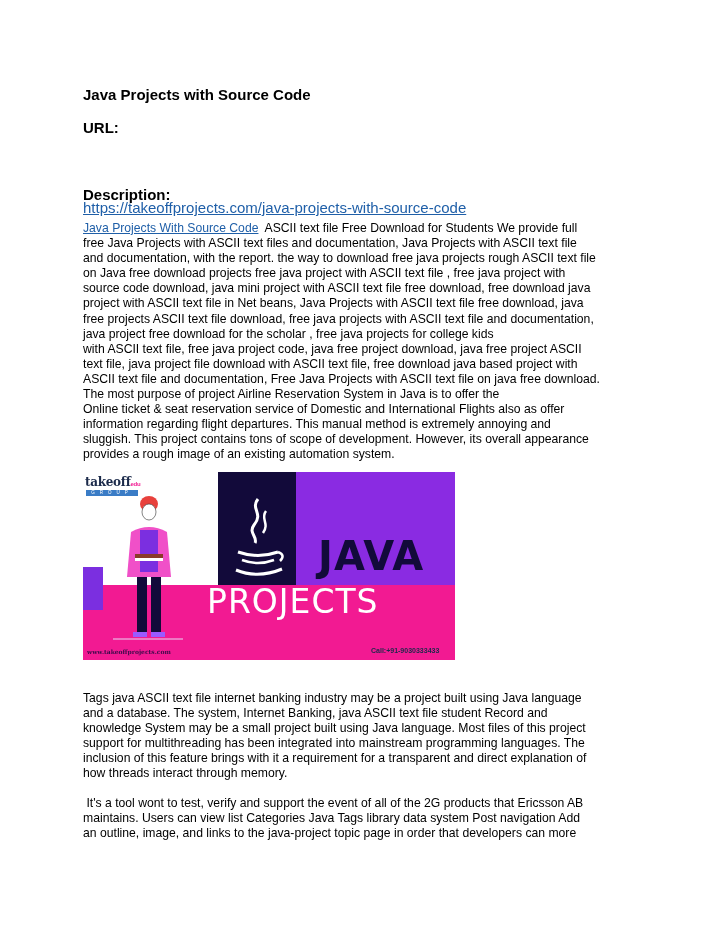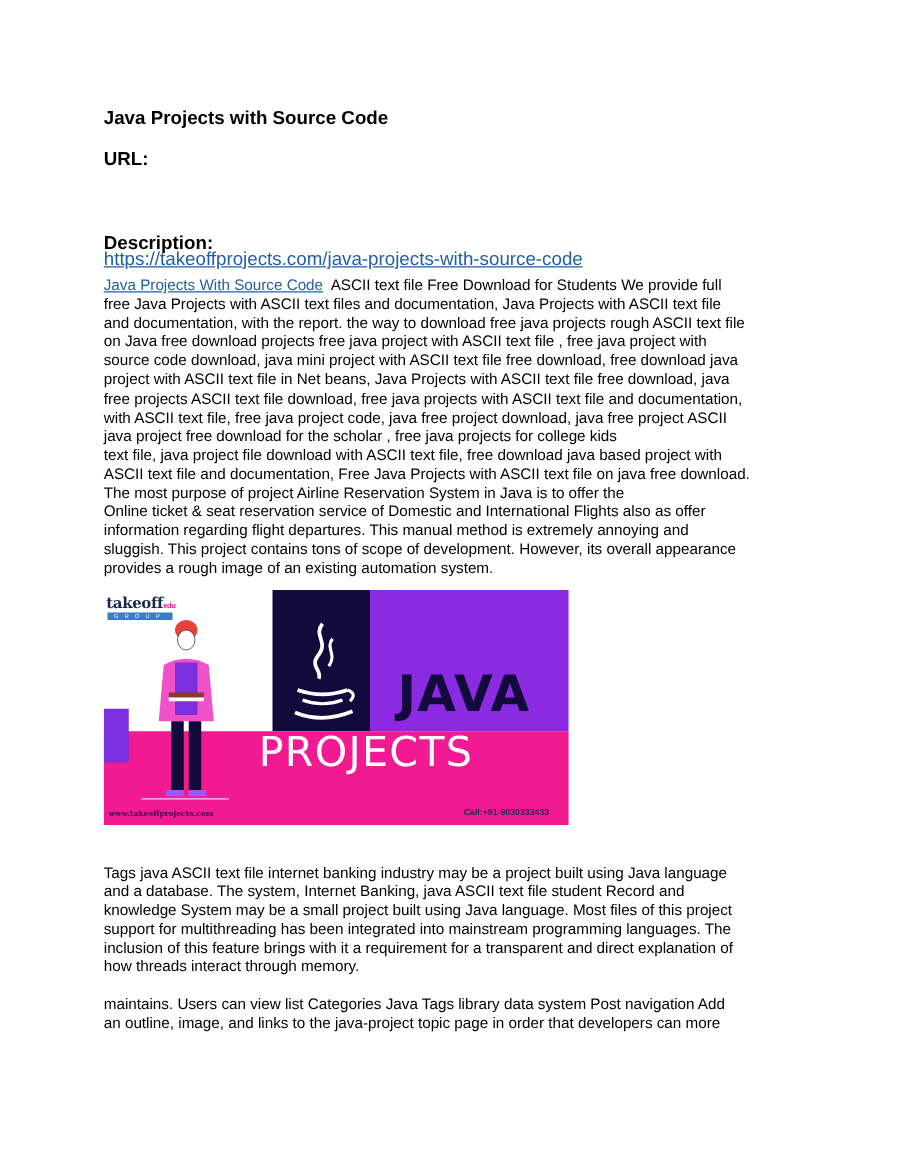--- a/index.html
+++ b/index.html
@@ -36,22 +36,22 @@
 <h2 class="h" style="top:186px;">Description:</h2>
 
 <div class="para" style="top:221px;">
   <span class="ln"><a class="link">Java  Projects With Source Code</a><span style="white-space:pre;">  ASCII text file Free Download for Students We provide full</span></span>
   <span class="ln">free Java Projects with ASCII text files and documentation, Java Projects with ASCII text file</span>
   <span class="ln">and documentation, with the report. the way to download free java projects rough ASCII text file</span>
   <span class="ln">on Java free download projects free java project with ASCII text file , free java project with</span>
   <span class="ln">source code download, java mini project with ASCII text file free download, free download java</span>
   <span class="ln">project with ASCII text file in Net beans, Java Projects with ASCII text file free download, java</span>
   <span class="ln">free projects ASCII text file download, free java projects with ASCII text file and documentation,</span>
+  <span class="ln">java project free download for the scholar , free java projects for college kids</span>
   <span class="ln">with ASCII text file, free java project code, java free project download, java free project ASCII</span>
-  <span class="ln">java project free download for the scholar , free java projects for college kids</span>
   <span class="ln">text file, java project file download with ASCII text file, free download java based project with</span>
   <span class="ln">ASCII text file and documentation, Free Java Projects with ASCII text file on java free download.</span>
   <span class="ln">The most purpose of project Airline Reservation System in Java is to offer the</span>
   <span class="ln">Online ticket &amp; seat reservation service of Domestic and International Flights also as offer</span>
   <span class="ln">information regarding flight departures. This manual method is extremely annoying and</span>
   <span class="ln">sluggish. This project contains tons of scope of development. However, its overall appearance</span>
   <span class="ln">provides a rough image of an existing automation system.</span>
 </div>
 
 <div class="banner">
@@ -96,15 +96,16 @@
 <div class="para" style="top:675px;margin-top:16px;">
   <span class="ln">Tags java ASCII text file internet banking industry may be a project built using Java language</span>
   <span class="ln">and a database. The system, Internet Banking, java ASCII text file student Record and</span>
   <span class="ln">knowledge System may be a small project built using Java language.  Most files of this project</span>
   <span class="ln">support for multithreading has been integrated into mainstream programming languages. The</span>
   <span class="ln">inclusion of this feature brings with it a requirement for a transparent and direct explanation of</span>
   <span class="ln">how threads interact through memory.</span>
 </div>
 
 <div class="para" style="top:796px;">
+  <span class="ln" style="white-space:pre;"> It's a tool wont to test, verify and support the event of all of the 2G products that Ericsson AB</span>
   <span class="ln">maintains.  Users can view list Categories Java Tags library data system Post navigation Add</span>
   <span class="ln">an outline, image, and links to the java-project topic page in order that developers can more</span>
 </div>
 
 </body></html>

